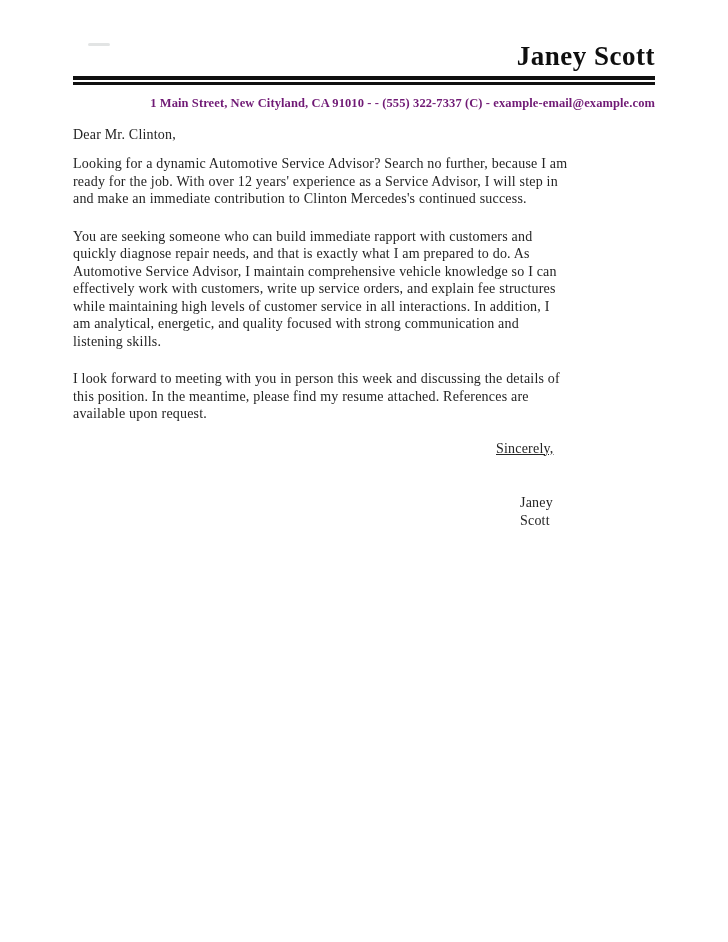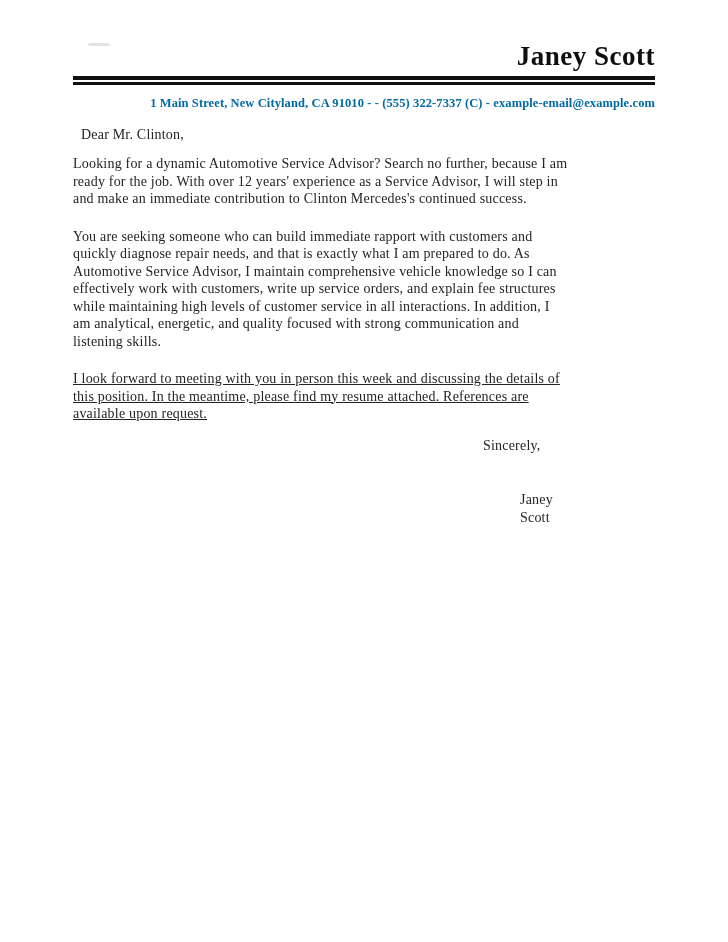--- a/index.html
+++ b/index.html
@@ -59,44 +59,44 @@
     background: #101010;
   }
   .contact {
     margin-top: 10px;
     text-align: right;
     font-size: 12.5px;
     line-height: 16px;
     font-weight: bold;
     letter-spacing: 0.1px;
     white-space: nowrap;
-    color: #0369a1;
+    color: #701a75;
   }
   .body-text {
     font-size: 14px;
     line-height: 17.5px;
     letter-spacing: 0.2px;
   }
   .greeting {
-    margin: 15px 0 8px 8px;
+    margin: 15px 0 8px 0;
   }
   .par {
     margin: 12px 0 20px 0;
     white-space: pre-line;
     width: 612px;
   }
   .par.last {
     margin-bottom: 14px;
-    text-decoration: underline;
   }
   .closing-block {
     margin-left: 406px;
   }
   .closing {
-    margin: 4px;
+    margin: 17px;
+    text-decoration: underline;
   }
   .signature {
     margin-top: 37px;
     white-space: pre-line;
     margin-left: 41px;
   }
 </style>
 </head>
 <body>
 

